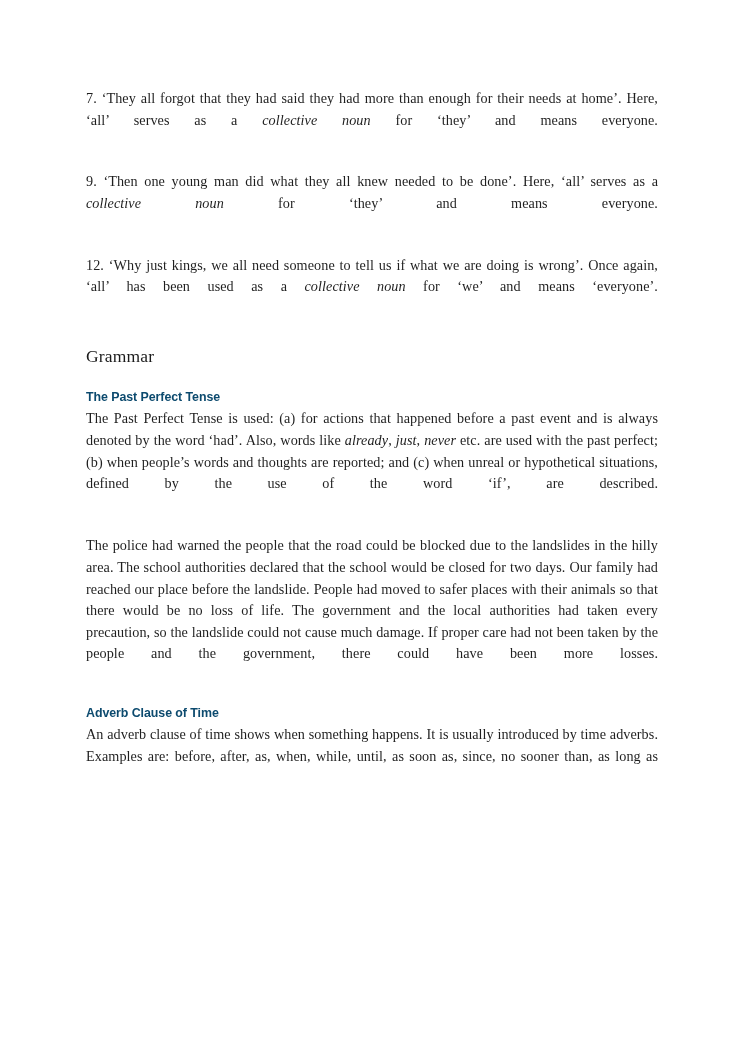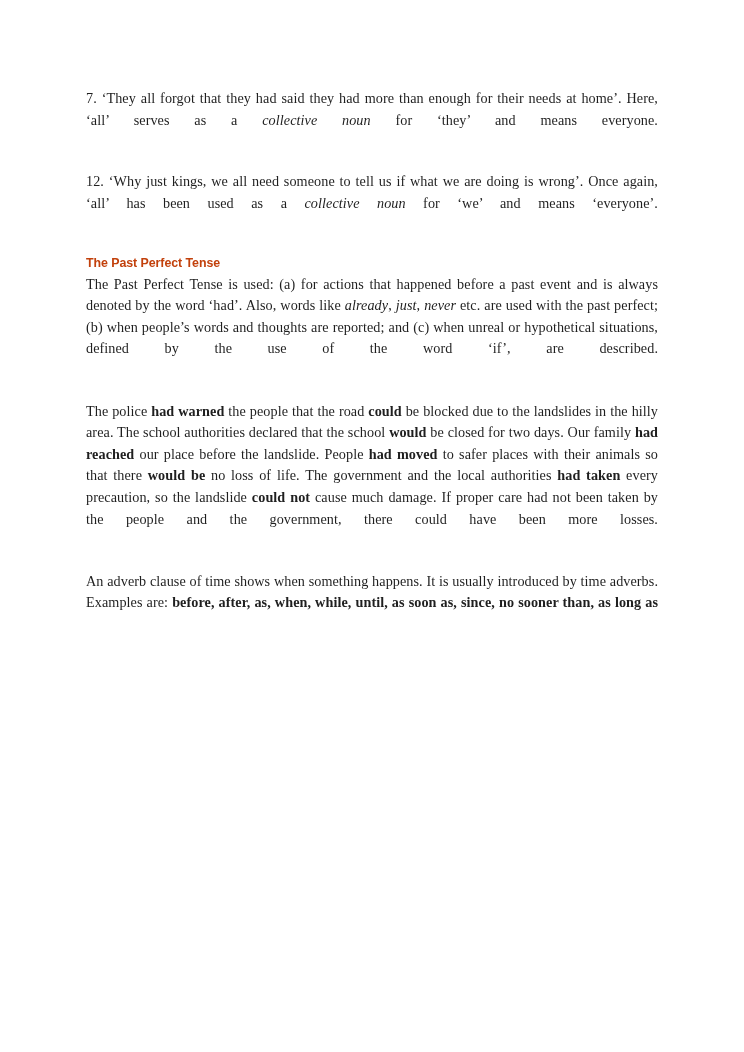--- a/index.html
+++ b/index.html
@@ -51,69 +51,72 @@
   p.para::after {
     content: "";
     display: inline-block;
     width: 100%;
   }
 
   em.term {
     font-style: italic;
   }
   span.b {
-    font-weight: bold;
+    font-weight: normal;
   }
 
   
   h2.section-heading {
     margin: 26px 0 22px 0;
     font-family: "Liberation Serif", "DejaVu Serif", serif;
     font-size: 17.5px;
     font-weight: normal;
     line-height: 22px;
     color: #1b1b1b;
     text-align: left;
     letter-spacing: 0.01em;
   }
 
   h3.sub-heading {
     margin: 0 0 2px 0;
     font-family: "Liberation Sans", "DejaVu Sans", sans-serif;
     font-size: 12.4px;
     font-weight: bold;
     line-height: 17px;
-    color: #c2410c;
+    color: #0c4a6e;
     text-align: left;
     letter-spacing: -0.005em;
   }
 
   .block {
     margin-bottom: 19px;
   }
   .block:last-child { margin-bottom: 0; }
   .block > p.para { margin-bottom: 0; }
 </style>
 </head>
 <body>
 
 <div class="page">
   <div class="content">
 
     <p class="para"><span>7. ‘They all forgot that they had said they had more than enough for their needs at home’. Here, ‘all’ serves as a </span><em class="term">collective noun</em><span> for ‘they’ and means everyone.</span></p>
+    <p class="para"><span>9. ‘Then one young man did what they all knew needed to be done’. Here, ‘all’ serves as a </span><em class="term">collective noun</em><span> for ‘they’ and means everyone.</span></p>
     <p class="para"><span>12. ‘Why just kings, we all need someone to tell us if what we are doing is wrong’. Once again, ‘all’ has been used as a </span><em class="term">collective noun</em><span> for ‘we’ and means ‘everyone’.</span></p>
 
+    <h2 class="section-heading">Grammar</h2>
 
     <div class="block">
       <h3 class="sub-heading">The Past Perfect Tense</h3>
       <p class="para"><span>The Past Perfect Tense is used: (a) for actions that happened before a past event and is always denoted by the word ‘had’. Also, words like </span><em class="term">already</em><span>, </span><em class="term">just</em><span>, </span><em class="term">never</em><span> etc. are used with the past perfect; (b) when people’s words and thoughts are reported; and (c) when unreal or hypothetical situations, defined by the use of the word ‘if’, are described.</span></p>
     </div>
 
     <div class="block">
       <p class="para"><span>The police </span><span class="b">had warned</span><span> the people that the road </span><span class="b">could</span><span> be blocked due to the landslides in the hilly area. The school authorities declared that the school </span><span class="b">would</span><span> be closed for two days. Our family </span><span class="b">had reached</span><span> our place before the landslide. People </span><span class="b">had moved</span><span> to safer places with their animals so that there </span><span class="b">would be</span><span> no loss of life. The government and the local authorities </span><span class="b">had taken</span><span> every precaution, so the landslide </span><span class="b">could not</span><span> cause much damage. If proper care had not been taken by the people and the government, there could have been more losses.</span></p>
     </div>
 
     <div class="block">
+      <h3 class="sub-heading">Adverb Clause of Time</h3>
       <p class="para"><span>An adverb clause of time shows when something happens.  It is usually introduced by time adverbs. Examples are: </span><span class="b">before, after, as, when, while, until, as soon as, since, no sooner than, as long as</span></p>
     </div>
 
   </div>
 </div>
 
 </body></html>

